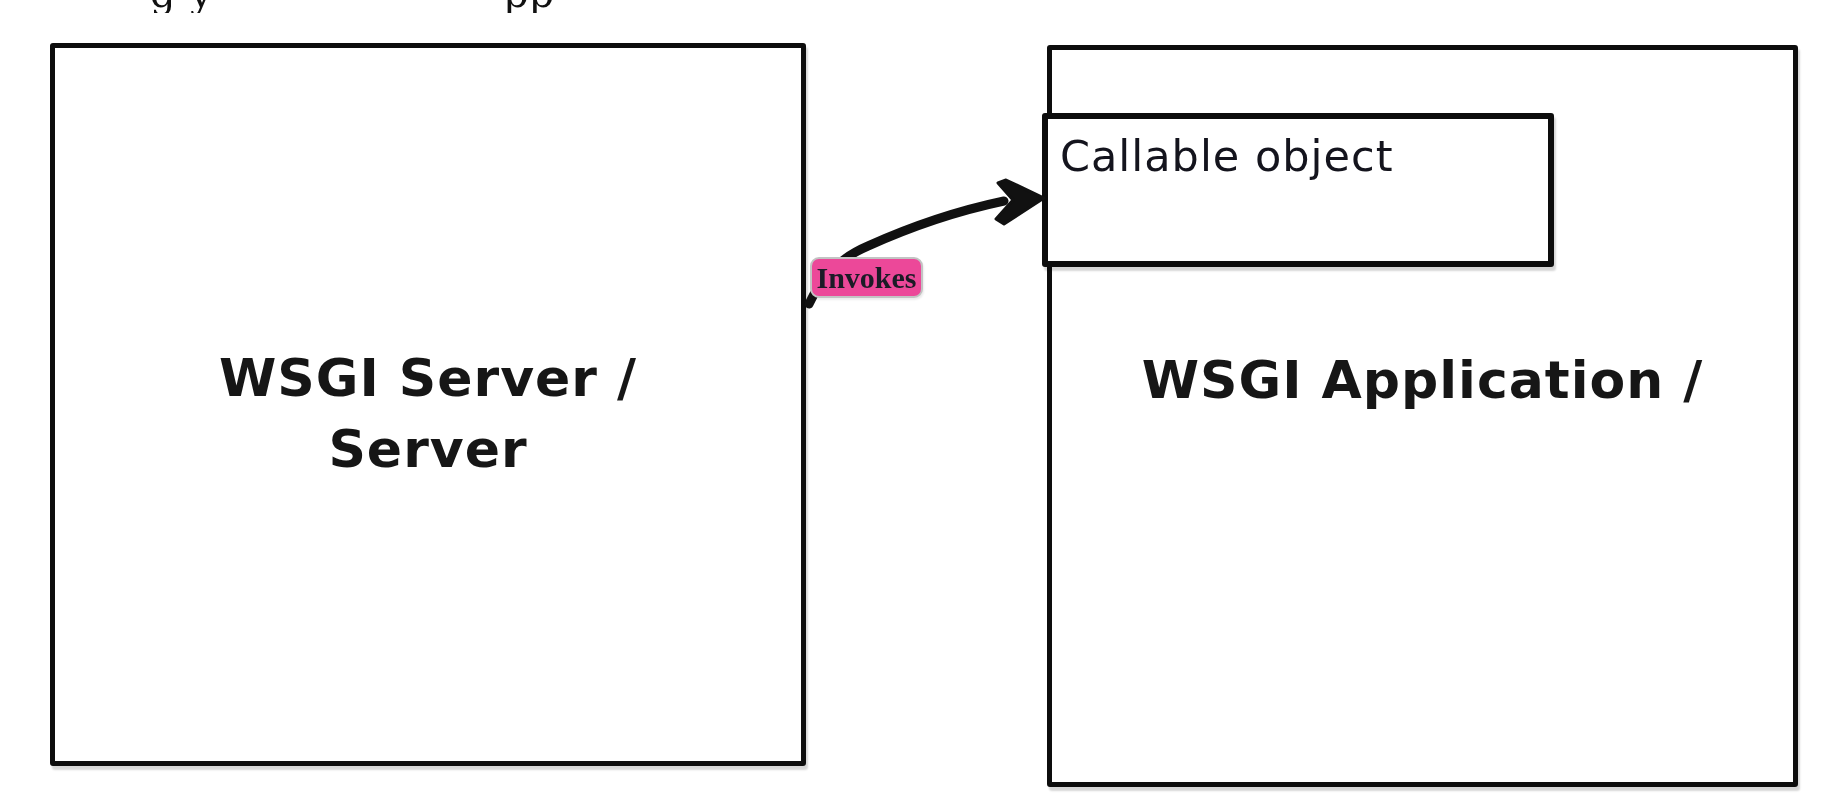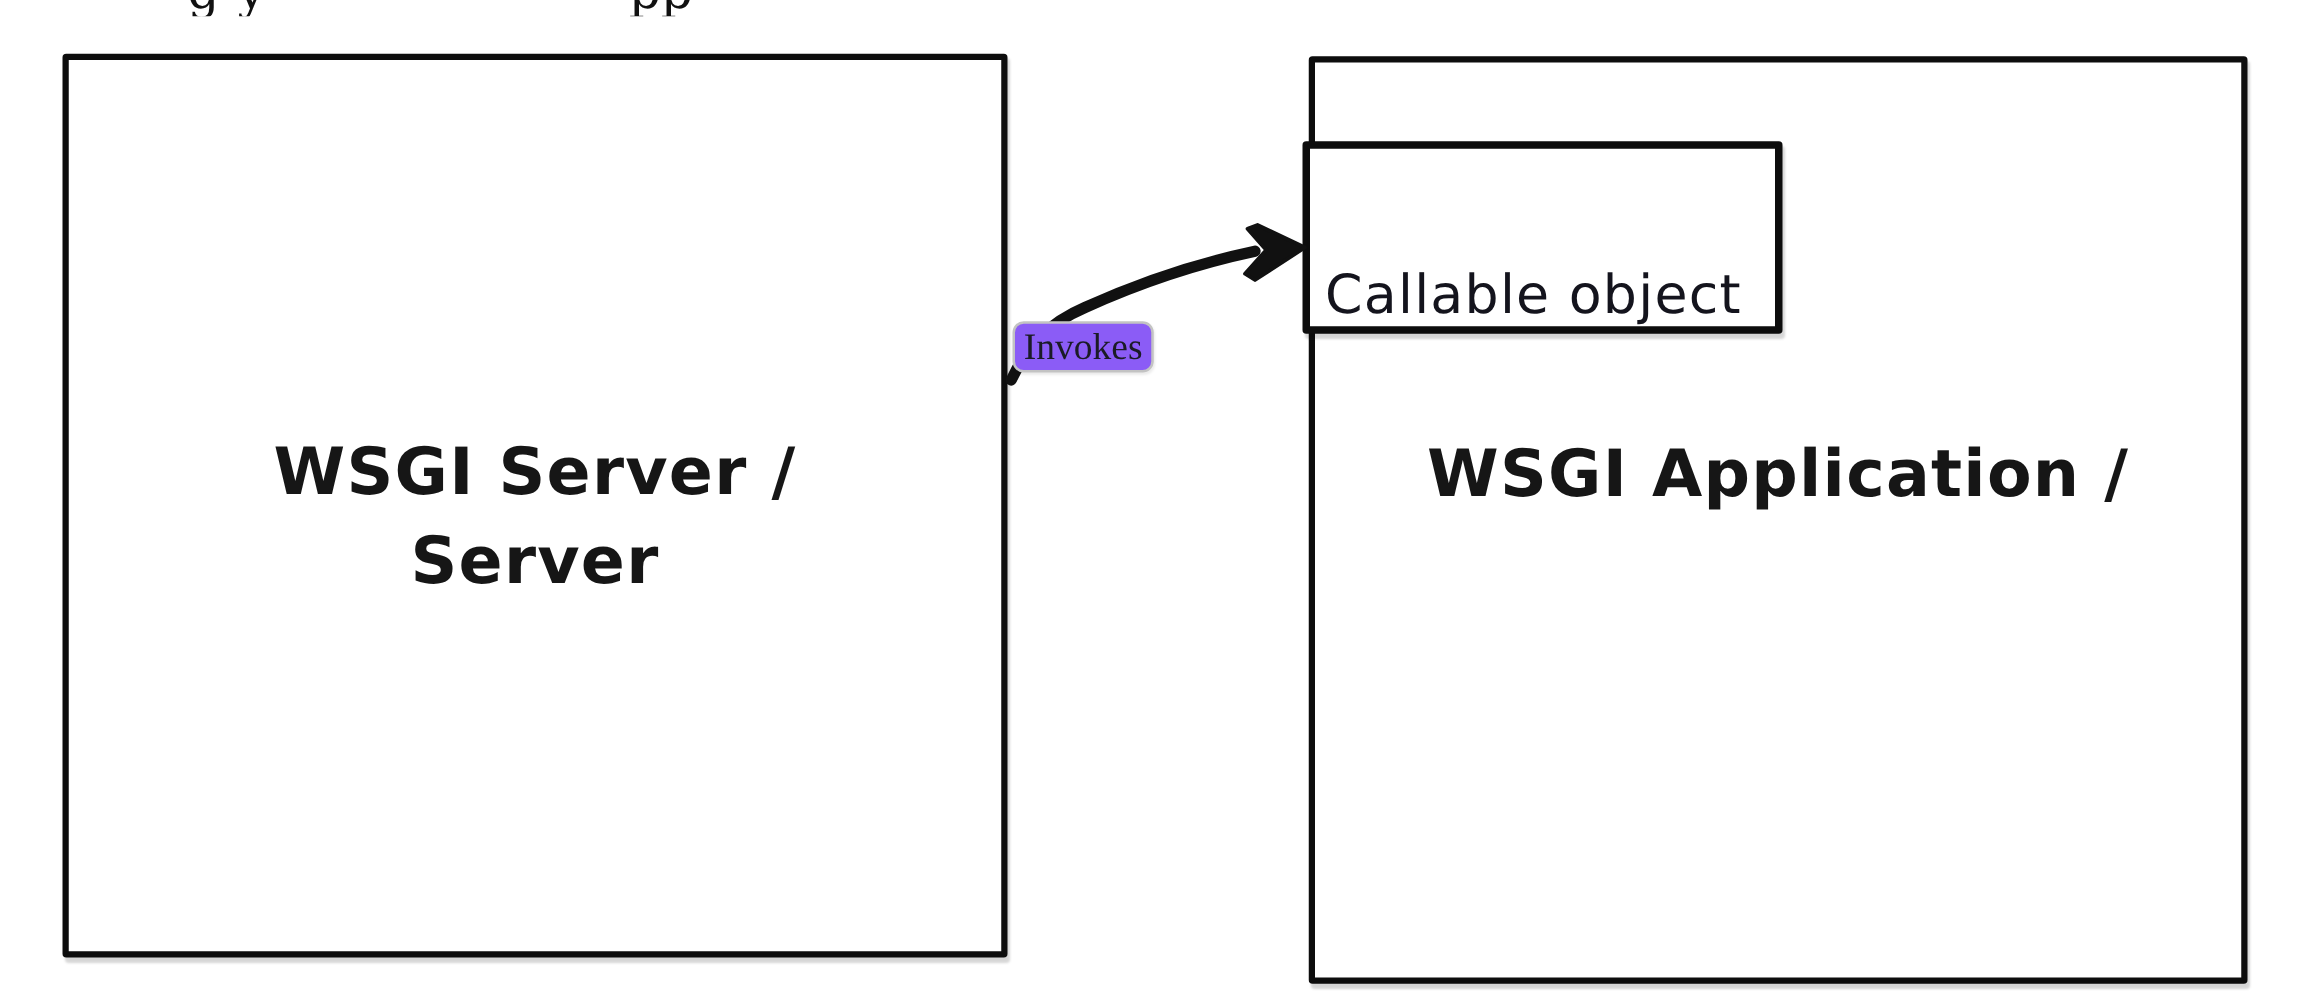--- a/index.html
+++ b/index.html
@@ -54,26 +54,26 @@
   }
   .app-box {
     left: 1047px;
     top: 45px;
     width: 751px;
     height: 742px;
   }
   .callable-box {
     left: 1042px;
     top: 113px;
-    width: 384px;
+    width: 512px;
     height: 154px;
     border-width: 6px;
     z-index: 3;
     display: flex;
-    align-items: flex-end;
+    align-items: flex-start;
     padding: 12px 8px 0 12px;
   }
 
   .box-title {
     position: absolute;
     left: 0;
     right: 0;
     top: 295px;
     text-align: center;
     font-size: 52px;
@@ -114,30 +114,30 @@
   }
 
   
   .invokes-label {
     position: absolute;
     left: 810px;
     top: 257px;
     width: 113px;
     height: 41px;
     box-sizing: border-box;
-    background: #8b5cf6;
+    background: #ec4899;
     border: 2.5px solid #c3c3c3;
     border-radius: 9px;
     z-index: 5;
     display: flex;
     align-items: center;
     justify-content: center;
     font-family: "Liberation Serif", "DejaVu Serif", serif;
     font-size: 30px;
-    font-weight: 400;
+    font-weight: 700;
     color: #1b1b26;
     box-shadow: 1px 2px 2px rgba(0,0,0,0.08);
   }
 </style>
 </head>
 <body>
 
 <div class="stage">
 
   <div class="caption-clip">

